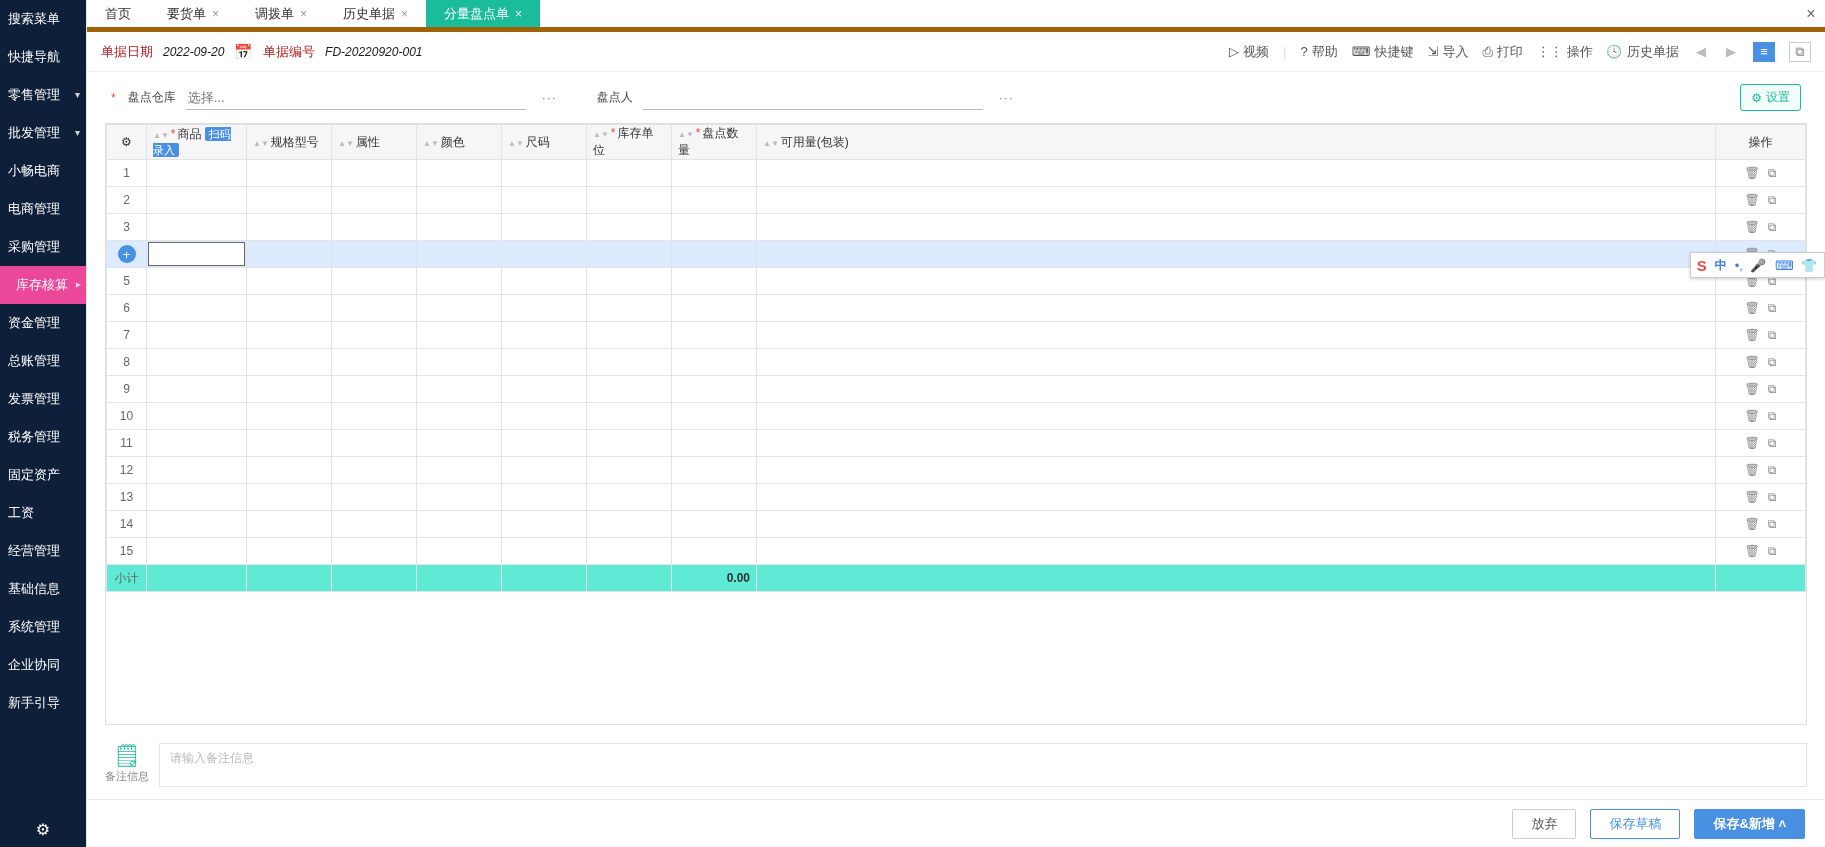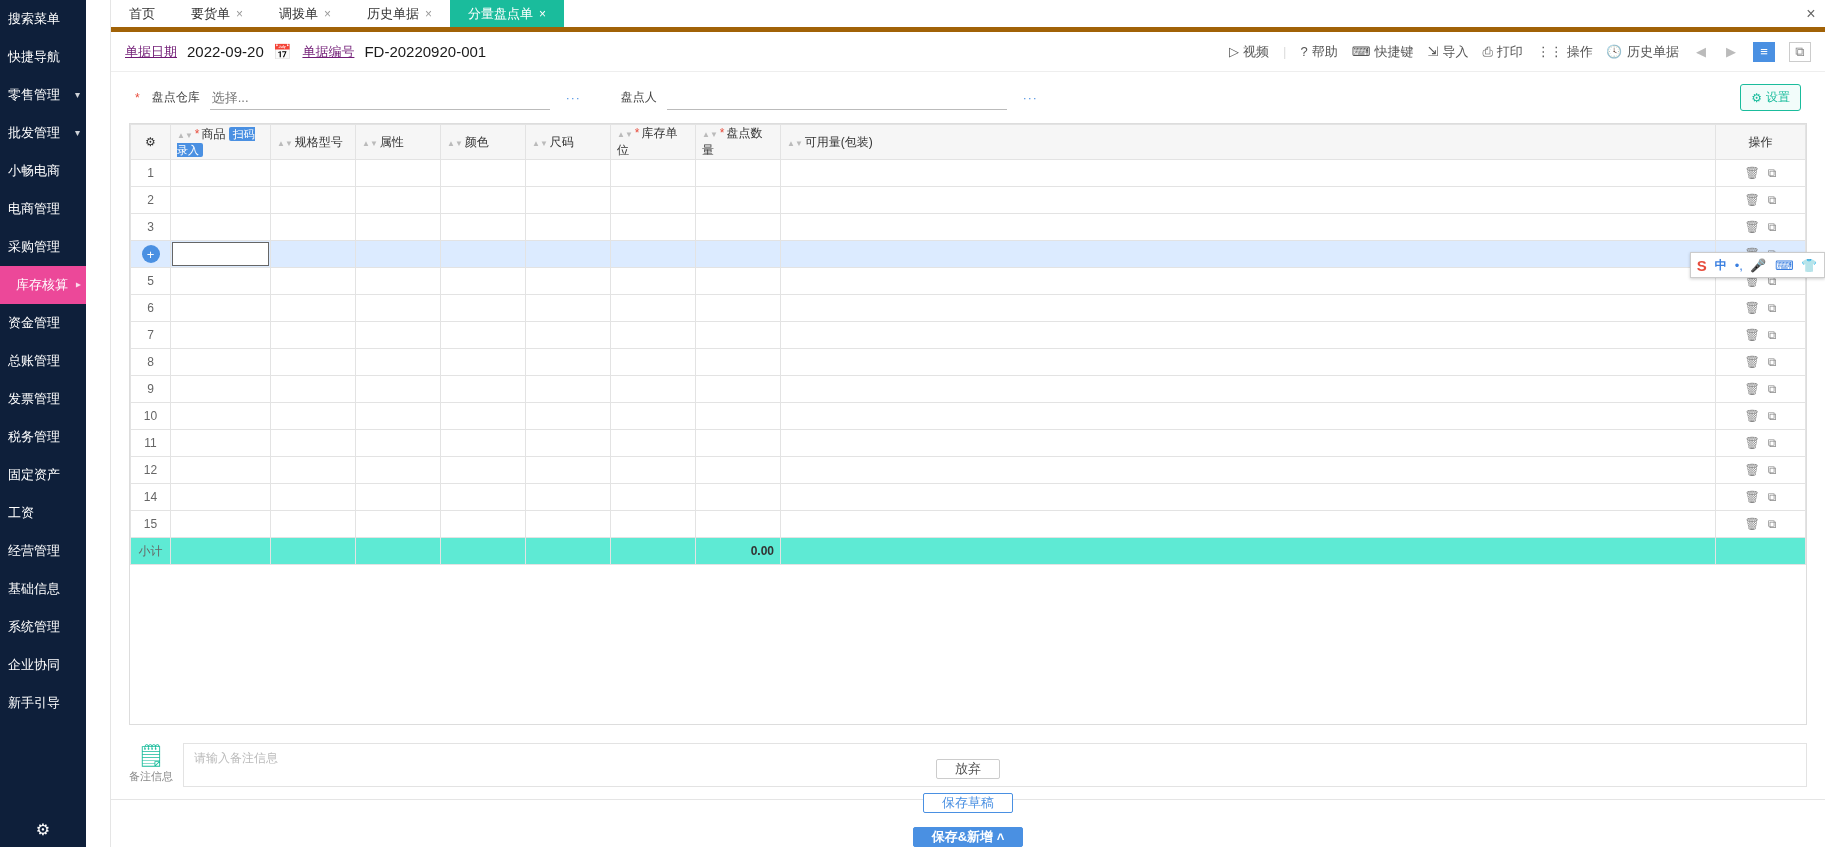--- a/index.html
+++ b/index.html
@@ -1,39 +1,39 @@
 <!DOCTYPE html>
 <html><head>
 <meta charset="utf-8">
 <style>
 * { margin:0; padding:0; box-sizing:border-box; font-family:"Microsoft YaHei","PingFang SC",Arial,sans-serif; }
 body { font-size:12px; color:#333; background:#fff; overflow:hidden; }
-.root { display:flex; width:1825px; height:847px;gap:24px; }
+.root { display:flex; width:1825px; height:847px; }
 
 
 .sidebar { width:86px; background:#0e1f3a; color:#fff; display:flex; flex-direction:column; }
 .side-item { height:38px; line-height:38px; padding-left:8px; font-size:13px; cursor:pointer; position:relative; display:flex; align-items:center; justify-content:space-between; }
 .side-item.active { background:#ec4899;padding-left:16px; }
 .side-item .arrow { margin-right:6px; font-size:10px; opacity:.8; }
 .side-item.active .arrow { transform:rotate(-90deg); display:inline-block; }
 .side-gear { margin-top:auto; text-align:center; padding:8px 0; font-size:16px; cursor:pointer; }
 
 
 .main { flex:1; display:flex; flex-direction:column; border-left:1px solid #e5e5e5; }
 .tabs { height:32px; display:flex; align-items:stretch; border-bottom:5px solid #a16207; font-size:13px; position:relative; }
 .tab { padding:0 18px; display:flex; align-items:center; gap:6px; color:#333; cursor:pointer; }
 .tab .x { color:#999; font-size:12px; }
 .tab.active { background:#1abc9c; color:#fff;align-items:center; }
 .tab.active .x { color:#fff; }
 .tab-close-global { margin-left:auto; width:28px; display:flex; align-items:center; justify-content:center; color:#666; cursor:pointer; font-size:16px; }
 
 
 .toolbar { height:40px; display:flex; align-items:center; padding:0 14px; border-bottom:1px solid #eee; font-size:13px; color:#555; gap:10px; }
-.toolbar .lbl { color:#701a75;text-decoration:underline; }
-.toolbar .val { font-size:15px; color:#1a1a1a; }
+.toolbar .lbl { color:#b91c1c; }
+.toolbar .val { font-size:12px; color:#1a1a1a;font-style:italic; }
 .toolbar .cal-icon { color:#1abc9c; font-size:15px; }
 .toolbar-right { margin-left:auto; display:flex; align-items:center; gap:14px; color:#555; }
 .toolbar-right .tb-link { display:flex; align-items:center; gap:4px; cursor:pointer; }
 .toolbar-right .sep { color:#ddd; }
 .toolbar-right .nav-arrow { color:#bbb; cursor:pointer; padding:0 3px; }
 .view-btn { width:22px; height:20px; display:inline-flex; align-items:center; justify-content:center; border:1px solid #ccc; color:#888; cursor:pointer; }
 .view-btn.active { background:#4a90e2; color:#fff; border-color:#4a90e2; }
 
 
 .filters { padding:12px 24px; display:flex; align-items:center; gap:40px; position:relative; }
@@ -75,21 +75,21 @@
 tr.subtotal td.qty { text-align:right; font-weight:bold; }
 
 
 .remarks { display:flex; align-items:flex-start; gap:10px; padding:8px 18px 12px; }
 .remark-icon { text-align:center; color:#1abc9c; font-size:22px; }
 .remark-icon .t { color:#888; font-size:11px; display:block; }
 .remark-input { flex:1; border:1px solid #e3e3e3; height:44px; padding:6px 10px; font-size:12px; color:#333; resize:none; outline:none; }
 .remark-input::placeholder { color:#bbb; }
 
 
-.footer { height:48px; border-top:1px solid #e5e5e5; display:flex; align-items:center; justify-content:flex-end; gap:14px; padding:0 20px; background:#fff;flex-direction:column; }
+.footer { height:48px; border-top:1px solid #e5e5e5; display:flex; align-items:center; justify-content:flex-end; gap:14px; padding:0 20px; background:#fff; }
 .btn { height:30px; padding:0 18px; border:1px solid #ccc; background:#fff; color:#555; cursor:pointer; border-radius:2px; font-size:13px; }
 .btn.ghost-blue { border-color:#4a90e2; color:#4a90e2; }
 .btn.primary { background:#4a90e2; border-color:#4a90e2; color:#fff;font-weight:bold; }
 
 
 .ime { position:absolute; right:0; top:252px; height:26px; background:#fff; border:1px solid #ccc; display:flex; align-items:center; padding:0 6px; gap:8px; box-shadow:0 1px 3px rgba(0,0,0,.2); z-index:50; }
 .ime .logo { color:#e74c3c; font-weight:bold; font-family:Arial; font-size:15px; }
 .ime .cn { color:#3a7fe0; font-weight:bold; }
 .ime .ico { color:#3a7fe0; font-size:13px; }
 </style>
@@ -428,20 +428,32 @@
                 <td></td>
                 <td></td>
                 <td></td>
                 <td></td>
                 <td></td>
                 <td></td>
                 <td></td>
                 <td class="ops"><span>🗑</span><span>⧉</span></td>
               </tr>
               <tr>
+                <td class="idx">13</td>
+                <td></td>
+                <td></td>
+                <td></td>
+                <td></td>
+                <td></td>
+                <td></td>
+                <td></td>
+                <td></td>
+                <td class="ops"><span>🗑</span><span>⧉</span></td>
+              </tr>
+              <tr>
                 <td class="idx">14</td>
                 <td></td>
                 <td></td>
                 <td></td>
                 <td></td>
                 <td></td>
                 <td></td>
                 <td></td>
                 <td></td>
                 <td class="ops"><span>🗑</span><span>⧉</span></td>

